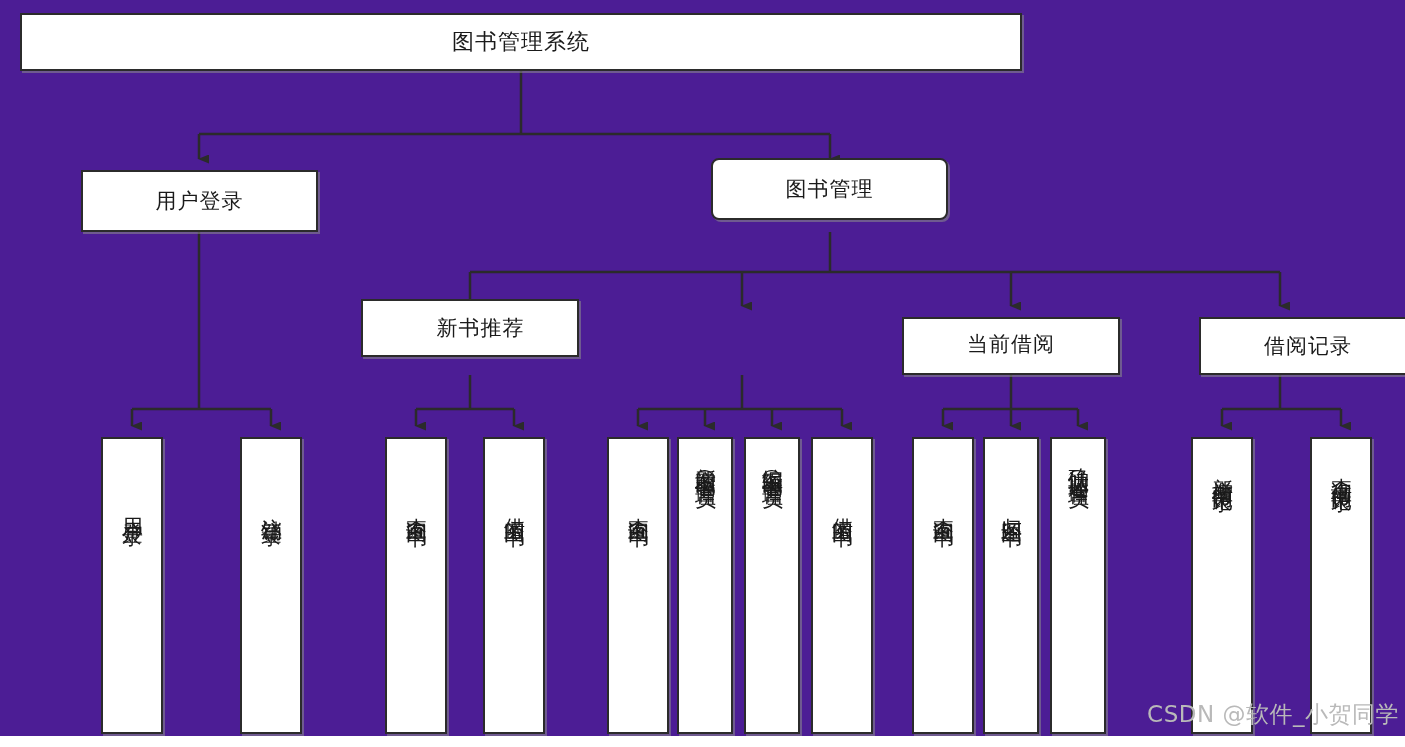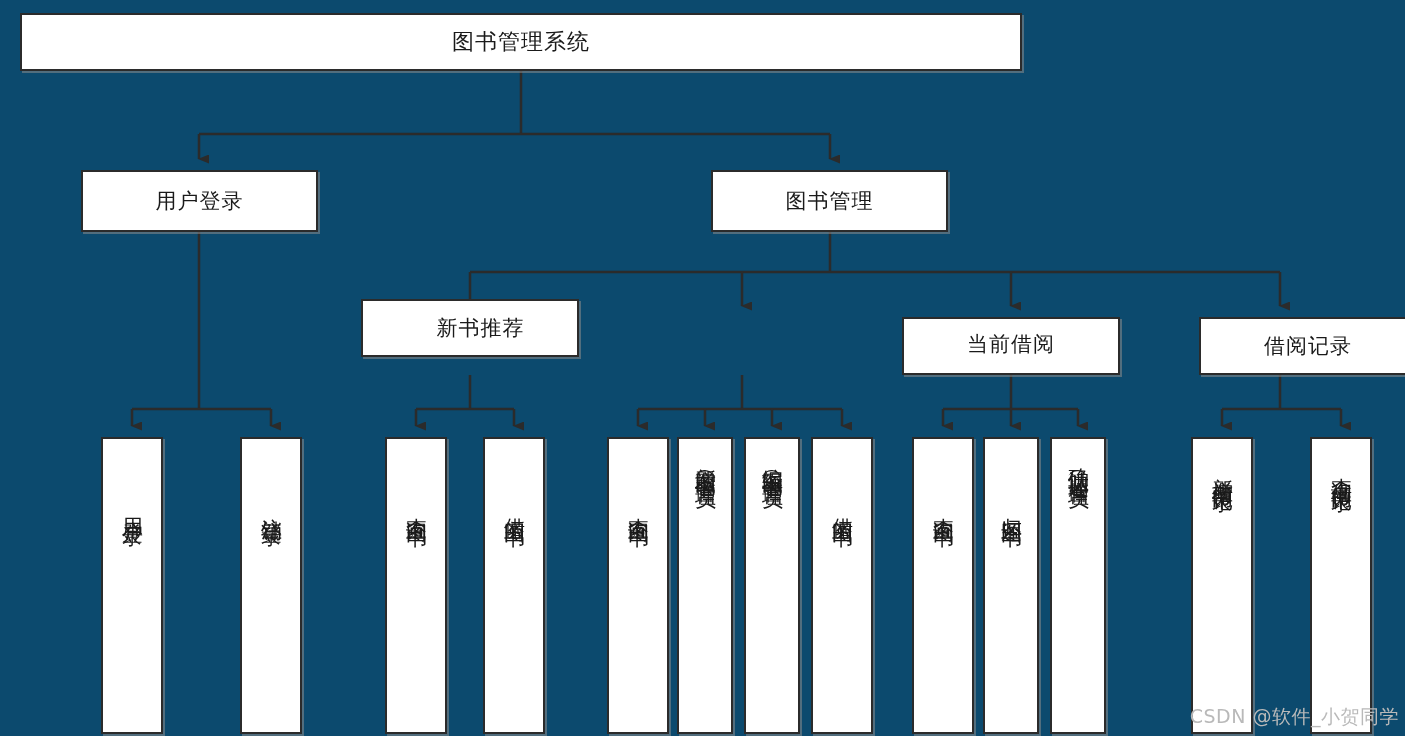--- a/index.html
+++ b/index.html
@@ -10,21 +10,21 @@
   body {
     font-family: "DejaVu Sans", "Liberation Sans", sans-serif;
     width: 1405px;
     height: 747px;
     overflow: hidden;
   }
   #diagram-root {
     position: relative;
     width: 1405px;
     height: 736px;
-    background: #0c4a6e;
+    background: #4c1d95;
   }
   #edge-layer {
     position: absolute;
     left: 0;
     top: 0;
     width: 1405px;
     height: 747px;
   }
   .node {
     position: absolute;
@@ -63,21 +63,21 @@
   .node.vert.mid .label {
     margin-top: 52px;
   }
   .node.vert.tall .label {
     margin-top: 2px;
   }
   #watermark {
     position: absolute;
     right: 6px;
     bottom: 6px;
-    font-size: 19px;
+    font-size: 23px;
     color: #b9b9b9;
     z-index: 5;
     white-space: nowrap;
     letter-spacing: 0.5px;
     margin-left: 27px;
   }
 </style>
 </head>
 <body>
 
@@ -146,21 +146,21 @@
   </svg>
 
   <div class="node horiz root" style="left:20px; top:13px; width:1002px; height:58px;">
     <span class="label">图书管理系统</span>
   </div>
 
   <div class="node horiz" style="left:81px; top:170px; width:237px; height:62px;">
     <span class="label">用户登录</span>
   </div>
 
-  <div class="node horiz" style="left:711px; top:170px; width:237px; height:62px;">
+  <div class="node horiz" style="left:711px; top:158px; width:237px; height:62px;border-radius:8px;">
     <span class="label">图书管理</span>
   </div>
 
   <div class="node horiz" style="left:361px; top:299px; width:218px; height:58px;padding-left:21px;">
     <span class="label">新书推荐</span>
   </div>
 
 
   <div class="node horiz" style="left:902px; top:317px; width:218px; height:58px;font-family:Liberation Mono, monospace;">
     <span class="label">当前借阅</span>

